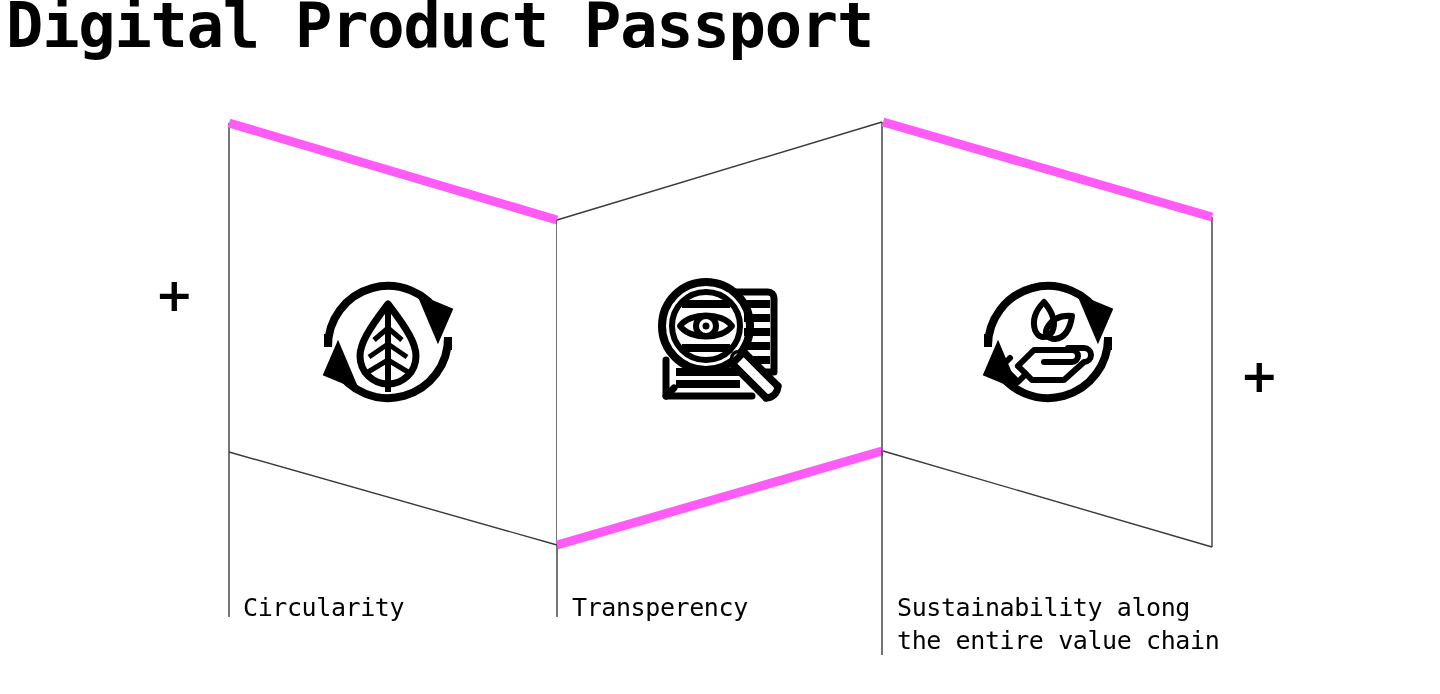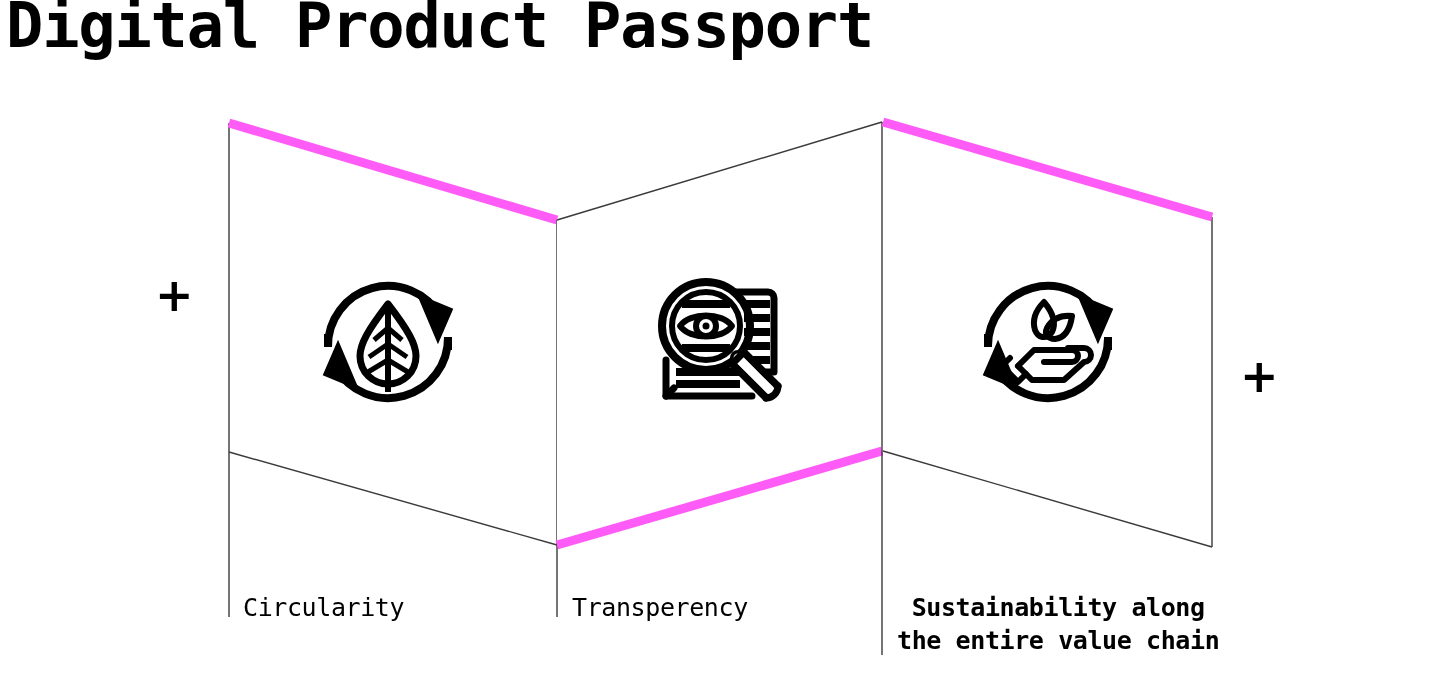--- a/index.html
+++ b/index.html
@@ -13,21 +13,20 @@
     position: relative;
     overflow: hidden;
     font-family: "DejaVu Sans Mono", "Liberation Mono", monospace;
   }
 
   #stage {
     position: absolute;
     left: 0; top: 0;
     width: 1440px;
     height: 694px;
-    text-align: center;
   }
 
   
   #page-title {
     position: absolute;
     left: 6px;
     top: -7px;
     font-family: "DejaVu Sans Mono", "Liberation Mono", monospace;
     font-size: 62px;
     font-weight: 700;
@@ -64,21 +63,21 @@
     font-family: "DejaVu Sans Mono", "Liberation Mono", monospace;
     font-size: 25px;
     font-weight: 400;
     color: #000000;
     line-height: 1.33;
     letter-spacing: -0.4px;
     white-space: pre-line;
   }
   #caption-circularity   { left: 243px; top: 591px; }
   #caption-transperency  { left: 572px; top: 591px; }
-  #caption-sustainability{ left: 897px; top: 591px; font-weight: bold; }
+  #caption-sustainability{ left: 897px; top: 591px; }
 
   
   .panel-icon {
     position: absolute;
   }
   #icon-circularity   { left: 312px; top: 268px; width: 152px; height: 148px; }
   #icon-transparency  { left: 648px; top: 272px; width: 152px; height: 148px; }
   #icon-sustainability{ left: 972px; top: 268px; width: 152px; height: 148px; }
 </style>
 </head>

